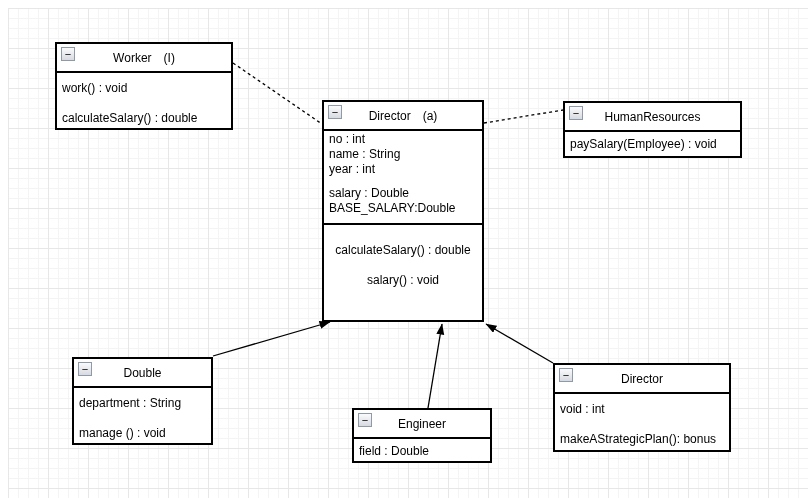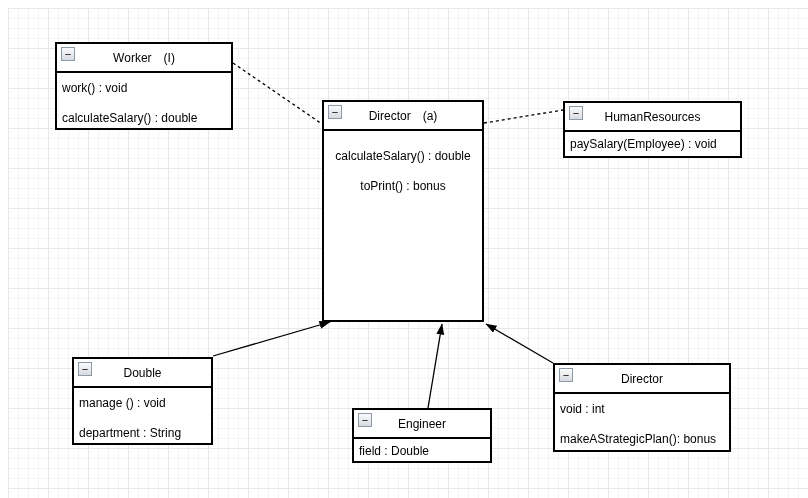--- a/index.html
+++ b/index.html
@@ -83,44 +83,52 @@
       <div class="row">calculateSalary() : double</div>
     </div>
   </div>
 
   <div class="uml-box" id="box-employee">
     <div class="hdr">
       <span class="collapse">−</span>
       <span class="title">Director</span>
       <span class="tag">(a)</span>
     </div>
+    <div class="attrs">
+      <div class="attr">no : int</div>
+      <div class="attr">name : String</div>
+      <div class="attr">year : int</div>
+      <div class="attr-gap"></div>
+      <div class="attr">salary : Double</div>
+      <div class="attr">BASE_SALARY:Double</div>
+    </div>
     <div class="methods">
       <div class="mrow">calculateSalary() : double</div>
-      <div class="mrow">toPrint() : bonus</div>
+      <div class="mrow">salary() : void</div>
     </div>
   </div>
 
   <div class="uml-box" id="box-hr">
     <div class="hdr">
       <span class="collapse">−</span>
       <span class="title">HumanResources</span>
     </div>
     <div class="body">
       <div class="row-sm">paySalary(Employee) : void</div>
     </div>
   </div>
 
   <div class="uml-box" id="box-manager">
     <div class="hdr">
       <span class="collapse">−</span>
       <span class="title">Double</span>
     </div>
     <div class="body">
+      <div class="row">department : String</div>
       <div class="row">manage () : void</div>
-      <div class="row">department : String</div>
     </div>
   </div>
 
   <div class="uml-box" id="box-engineer">
     <div class="hdr">
       <span class="collapse">−</span>
       <span class="title">Engineer</span>
     </div>
     <div class="body">
       <div class="row-sm">field : Double</div>

